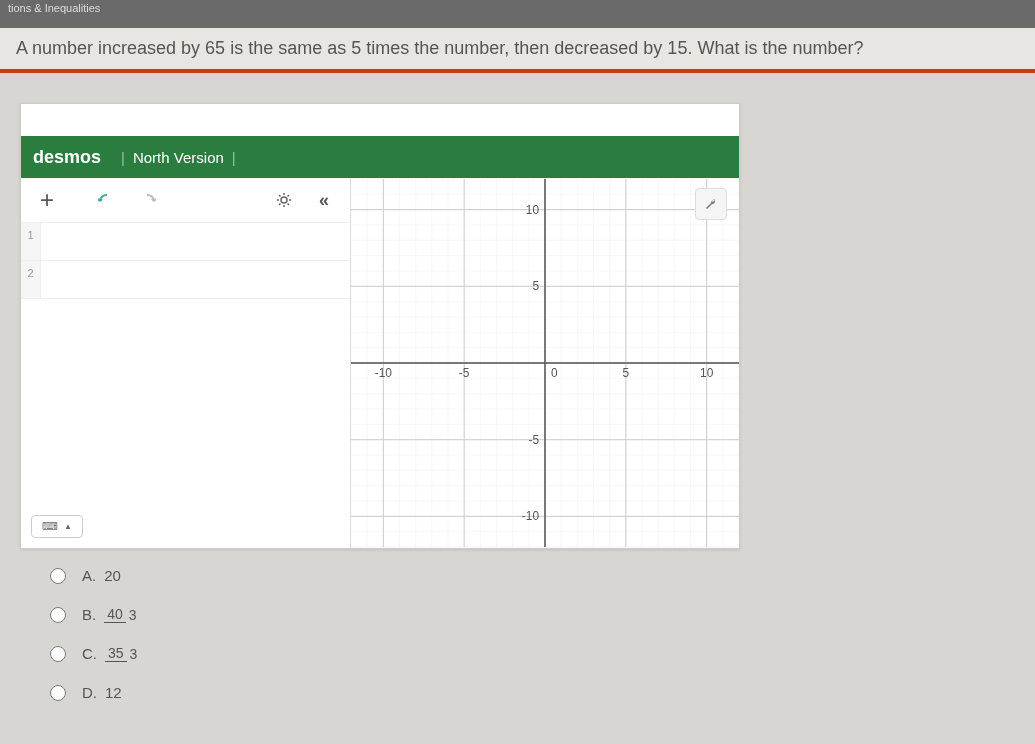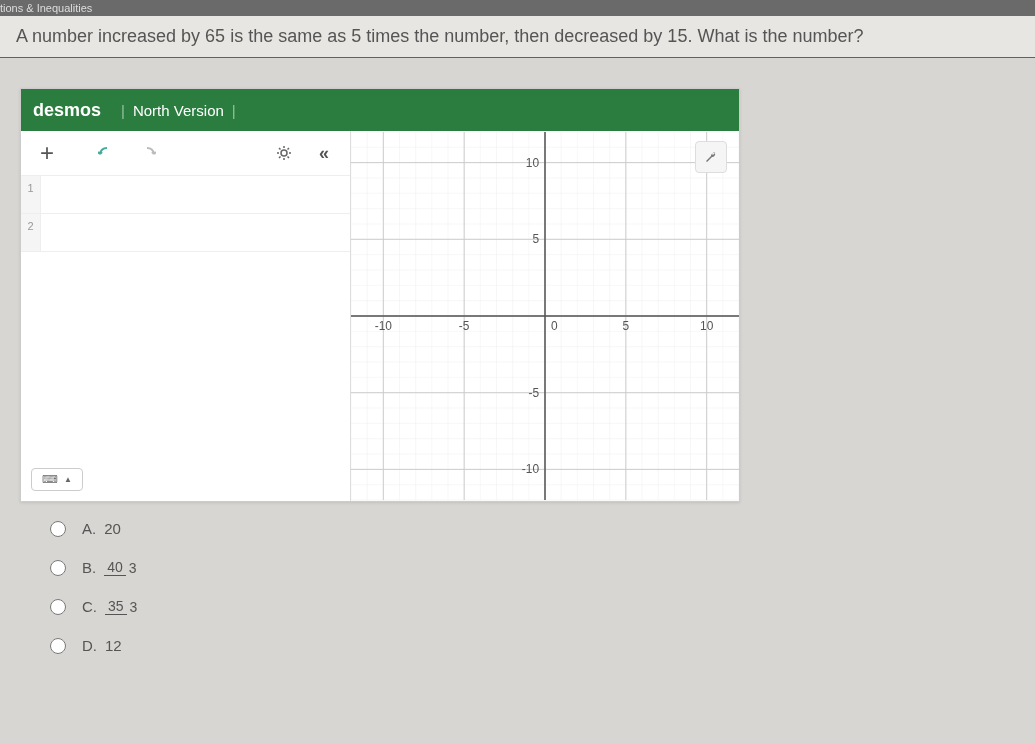--- a/index.html
+++ b/index.html
@@ -7,47 +7,48 @@
       font-family: Arial, sans-serif;
       background: #d8d6d2;
       width: 1035px;
       height: 744px;
       overflow: hidden;
     }
     .top-bar {
       background: #6a6a6a;
       color: #ddd;
       font-size: 11px;
-      padding: 2px 0;
-      height: 16px;
+      padding: 2px 8px;
+      height: 28px;
     }
     .question-bar {
       background: #e8e6e2;
       padding: 10px 16px;
       font-size: 18px;
       color: #555;
-      border-bottom: 1px solid #c2410c;
+      border-bottom: 4px solid #c2410c;
     }
     .content-area {
       padding: 30px 20px 0 20px;
     }
     .calc-container {
       width: 720px;
       background: #fff;
       border: 1px solid #ccc;
       box-shadow: 0 1px 3px rgba(0,0,0,0.1);
     }
     .calc-header {
       background: #2a7d3f;
       color: #fff;
       display: flex;
       align-items: center;
       height: 42px;
       padding: 0 12px;
       font-size: 15px;
+      margin-top: 32px;
     }
     .desmos-logo {
       font-weight: bold;
       font-size: 18px;
       margin-right: 12px;
     }
     .header-divider {
       color: rgba(255,255,255,0.5);
       margin: 0 8px;
     }

